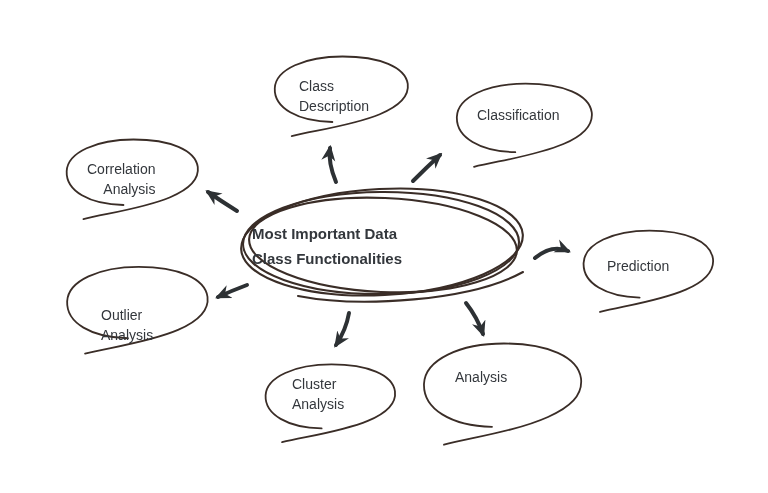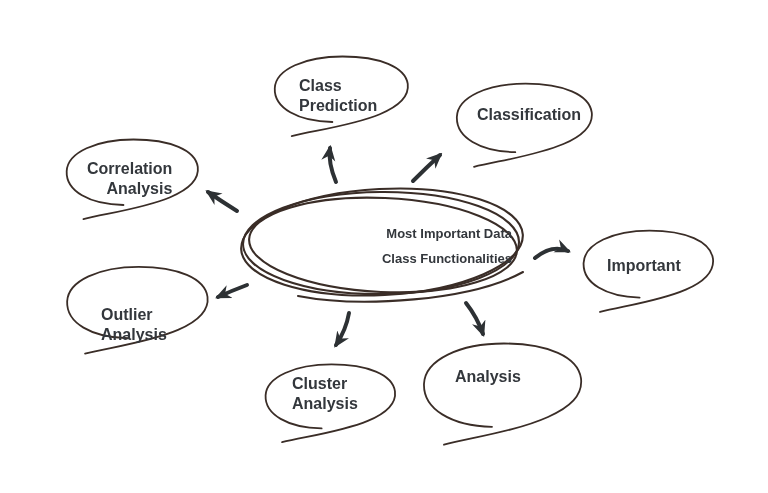--- a/index.html
+++ b/index.html
@@ -11,26 +11,26 @@
   html,body{margin:0;padding:0;background:var(--background);}
   .stage{
     position:relative;width:768px;height:493px;background:var(--background);
     overflow:hidden;font-family:"Liberation Sans",sans-serif;
   }
   svg.canvas{position:absolute;left:0;top:0;}
   .bubble-outline{fill:none;stroke:var(--stroke);stroke-width:1.8;stroke-linecap:round;}
   .scribble{fill:none;stroke:var(--stroke);stroke-width:2.1;stroke-linecap:round;}
   .arrow{fill:none;stroke:var(--arrow);stroke-width:4;stroke-linecap:round;}
   .label{
-    position:absolute;color:var(--text);font-weight:bold;
-    font-size:16px;line-height:20px;white-space:nowrap;
+    position:absolute;color:var(--text);font-weight:normal;
+    font-size:14px;line-height:20px;white-space:nowrap;
   }
   .title{
-    position:absolute;left:252px;top:221px;width:260px;text-align:right;
-    color:var(--text);font-weight:bold;font-size:13px;line-height:25px;white-space:nowrap;
+    position:absolute;left:252px;top:221px;width:260px;text-align:left;
+    color:var(--text);font-weight:bold;font-size:15px;line-height:25px;white-space:nowrap;
   }
 </style>
 </head>
 <body>
 
 <div class="stage">
 
   <svg class="canvas" width="768" height="493" viewBox="0 0 768 493">
     <defs>
 
@@ -64,29 +64,29 @@
     <path class="arrow" marker-end="url(#arrowhead)" d="M237,211 Q221,201 208,192"></path>
   </svg>
 
   <div class="title">
     <div>Most Important Data</div>
     <div>Class Functionalities</div>
   </div>
 
   <div class="label" style="left:299px;top:76px;">
     <div>Class</div>
-    <div>Prediction</div>
+    <div>Description</div>
   </div>
 
   <div class="label" style="left:477px;top:105px;">
     <div>Classification</div>
   </div>
 
   <div class="label" style="left:607px;top:256px;">
-    <div>Important</div>
+    <div>Prediction</div>
   </div>
 
   <div class="label" style="left:455px;top:367px;">
     <div>Analysis</div>
   </div>
 
   <div class="label" style="left:292px;top:374px;">
     <div>Cluster</div>
     <div>Analysis</div>
   </div>

